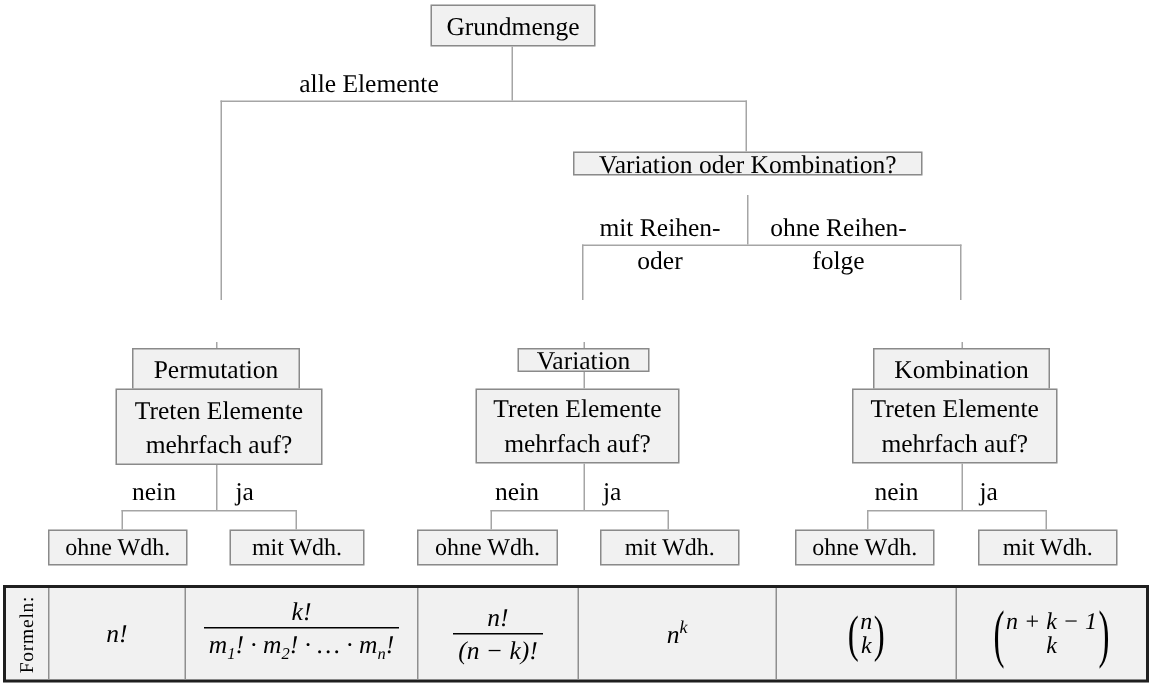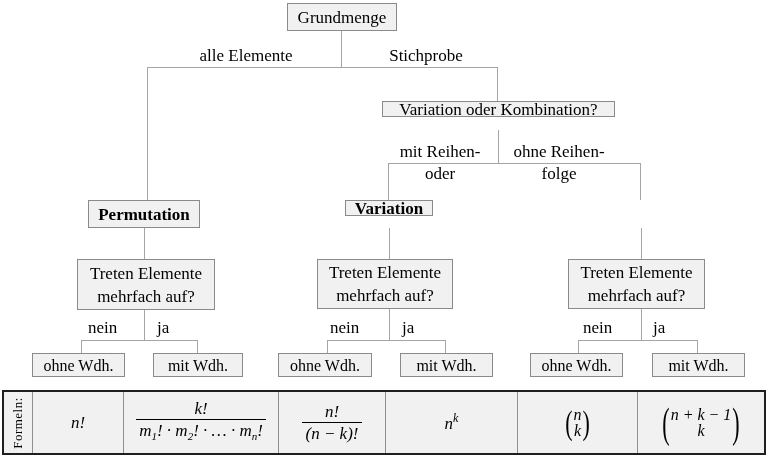--- a/index.html
+++ b/index.html
@@ -5,21 +5,21 @@
   html,body{margin:0;padding:0;background:#fff;}
   #canvas{
     position:relative;width:768px;height:457px;background:#ffffff;
     font-family:"Liberation Serif","DejaVu Serif",serif;color:#000;overflow:hidden;
   }
   .node{
     position:absolute;box-sizing:border-box;background:#f1f1f1;border:1px solid #8a8a8a;
     display:flex;align-items:center;justify-content:center;text-align:center;
     font-size:17px;line-height:23px;white-space:pre-line;
   }
-  .node.bold{font-weight:bold;}
+  .node.bold{font-weight:normal;margin-top:32px;}
   .leaf{font-size:16px;}
   .line{position:absolute;background:#a5a5a5;}
   .vline{width:1px;}
   .hline{height:1px;}
   .elabel{
     position:absolute;font-size:17px;line-height:22px;text-align:center;white-space:nowrap;
   }
   .elabel.right{text-align:left;}
   .elabel.left{text-align:left;}
   
@@ -76,37 +76,37 @@
   <div class="line vline" style="left:445px;top:340px;height:13px"></div>
   <div class="line vline" style="left:578px;top:340px;height:13px"></div>
   <div class="line vline" style="left:697px;top:340px;height:13px"></div>
 
   <div class="node" style="left:287px;top:3px;width:110px;height:28px">Grundmenge</div>
 
   <div class="node" style="left:382px;top:101px;width:233px;height:16px">Variation oder Kombination?</div>
 
   <div class="node bold" style="left:88px;top:200px;width:112px;height:28px">Permutation</div>
   <div class="node bold" style="left:345px;top:200px;width:88px;height:16px">Variation</div>
+  <div class="node bold" style="left:582px;top:200px;width:118px;height:28px">Kombination</div>
 
   <div class="node" style="left:77px;top:259px;width:138px;height:51px">Treten Elemente
 mehrfach auf?</div>
   <div class="node" style="left:317px;top:259px;width:136px;height:50px">Treten Elemente
 mehrfach auf?</div>
   <div class="node" style="left:568px;top:259px;width:137px;height:50px">Treten Elemente
 mehrfach auf?</div>
 
   <div class="node leaf" style="left:32px;top:353px;width:93px;height:24px">ohne Wdh.</div>
   <div class="node leaf" style="left:153px;top:353px;width:90px;height:24px">mit Wdh.</div>
   <div class="node leaf" style="left:278px;top:353px;width:94px;height:24px">ohne Wdh.</div>
   <div class="node leaf" style="left:400px;top:353px;width:93px;height:24px">mit Wdh.</div>
   <div class="node leaf" style="left:530px;top:353px;width:93px;height:24px">ohne Wdh.</div>
   <div class="node leaf" style="left:652px;top:353px;width:93px;height:24px">mit Wdh.</div>
 
   <div class="elabel" style="left:186px;top:45px;width:120px">alle Elemente</div>
-  <div class="elabel" style="left:376px;top:45px;width:100px">Stichprobe</div>
   <div class="elabel" style="left:394px;top:141px;width:92px;white-space:pre-line">mit Reihen-
 oder</div>
   <div class="elabel" style="left:512px;top:141px;width:94px;white-space:pre-line">ohne Reihen-
 folge</div>
 
   <div class="elabel right" style="left:88px;top:317px;width:46px">nein</div>
   <div class="elabel left" style="left:157px;top:317px;width:34px">ja</div>
   <div class="elabel right" style="left:330px;top:317px;width:46px">nein</div>
   <div class="elabel left" style="left:402px;top:317px;width:34px">ja</div>
   <div class="elabel right" style="left:583px;top:317px;width:46px">nein</div>

